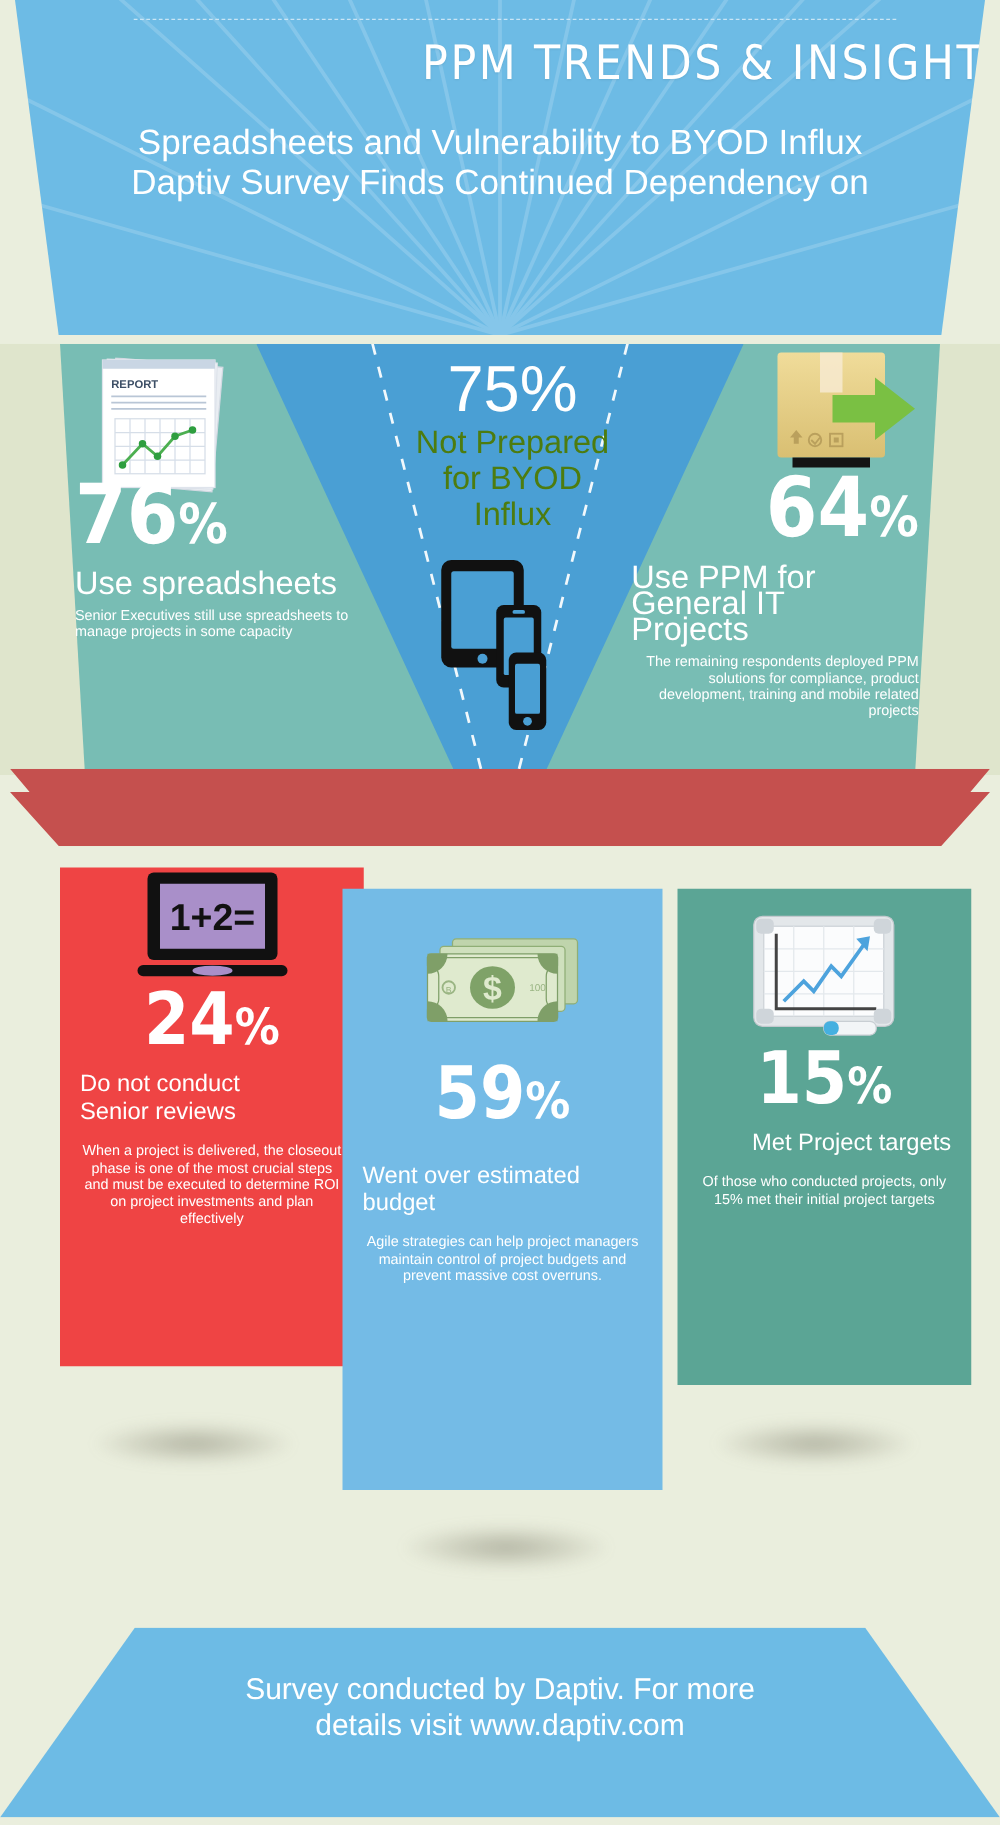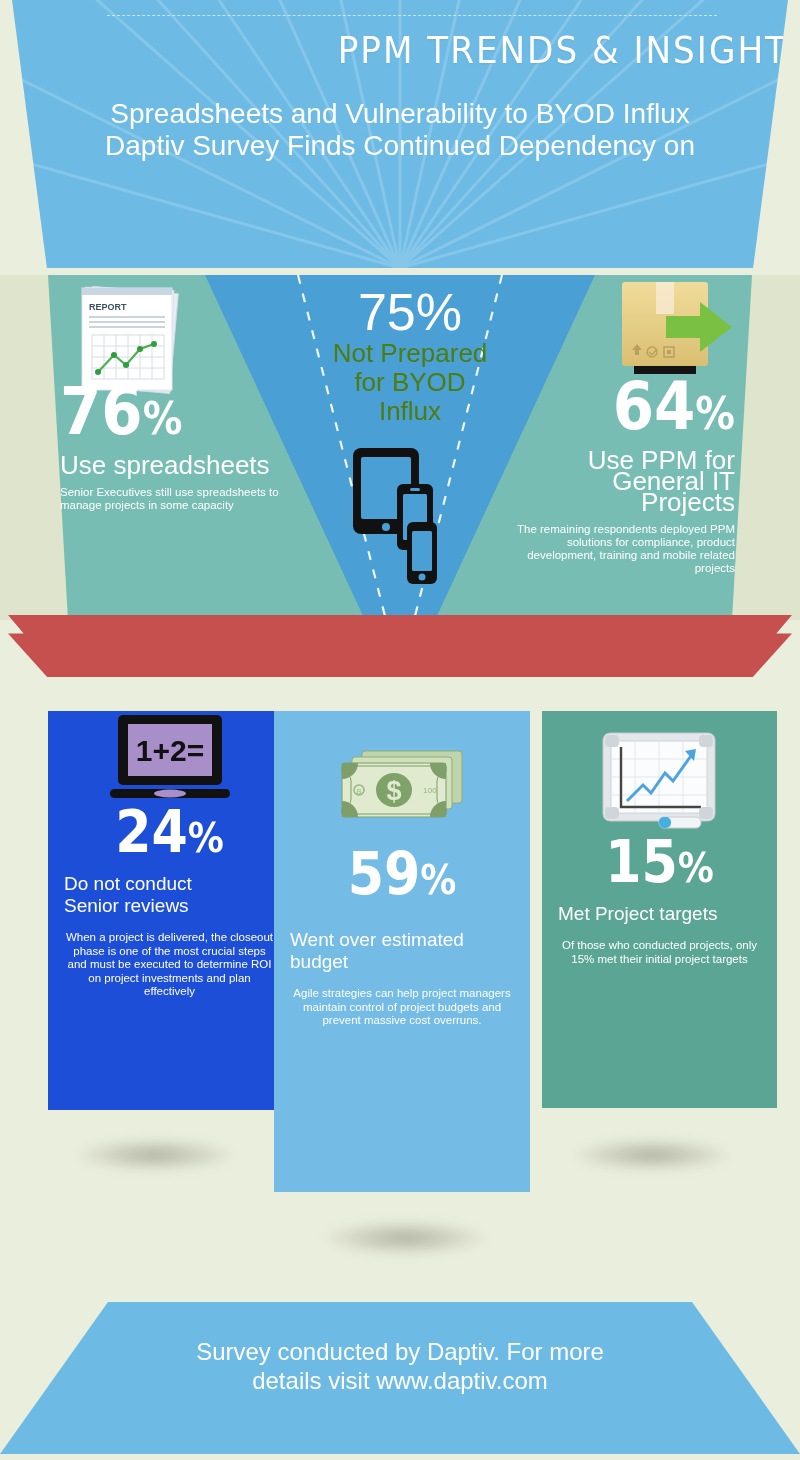--- a/index.html
+++ b/index.html
@@ -79,21 +79,21 @@
   .icon-devices{position:absolute;left:349px;top:169px;width:110px;height:145px;}
 
   
   .ribbon{
     position:absolute;left:8px;top:615px;width:784px;height:62px;background:#c5504e;
     clip-path:polygon(0 0,100% 0,98% 30%,100% 30%,95% 100%,5% 100%,0 30%,2% 30%);
   }
 
   
   .card{position:absolute;box-sizing:border-box;padding:0 16px;}
-  .card-purple{left:48px;top:711px;width:243px;height:399px;background:#1d4ed8;}
+  .card-purple{left:48px;top:694px;width:243px;height:399px;background:#ef4444;}
   .card-blue{left:274px;top:711px;width:256px;height:481px;background:#74bbe6;}
   .card-teal{left:542px;top:711px;width:235px;height:397px;background:#5ba595;}
   .card-pct{
     color:#ffffff;font-weight:bold;font-size:58px;line-height:58px;text-align:center;
     font-family:"DejaVu Sans Condensed","Liberation Sans",sans-serif;
   }
   .card-pct .sym{font-size:40px;}
   .card-label{color:#ffffff;font-size:19px;line-height:22px;margin-top:6px;}
   .card-desc{color:#ffffff;font-size:11.5px;line-height:13.5px;margin-top:14px;text-align:center;}
   .card-icon{display:block;margin:0 auto;}
@@ -244,21 +244,21 @@
         <path d="M41 72 l3 3 4 -5" stroke="#b49a58" stroke-width="1.5" fill="none"></path>
         <rect x="56" y="67" width="10" height="10" fill="none" stroke="#b49a58" stroke-width="1.5"></rect>
         <rect x="59" y="70" width="4" height="4"></rect>
       </g>
       <path d="M58 36 L92 36 L92 22 L124 47 L92 72 L92 58 L58 58 Z" fill="#7ac043"></path>
       <rect x="26" y="86" width="62" height="8" fill="#141414"></rect>
     </svg>
 
     <div class="stat-right">
       <div class="big-pct"><span>64</span><span class="sym">%</span></div>
-      <div class="stat-label" style="text-align:right">
+      <div class="stat-label" style="text-align:left">
         <div>Use PPM for</div>
         <div>General IT</div>
         <div>Projects</div>
       </div>
       <div class="stat-desc">The remaining respondents deployed PPM solutions for compliance, product development, training and mobile related projects</div>
     </div>
   </div>
 
   <div class="ribbon"></div>
 
@@ -324,21 +324,21 @@
       <g fill="#cfd5da">
         <rect x="8" y="6" width="14" height="12" rx="4"></rect>
           <rect x="102" y="6" width="14" height="12" rx="4"></rect>
         <rect x="8" y="78" width="14" height="12" rx="4"></rect>
           <rect x="102" y="78" width="14" height="12" rx="4"></rect>
       </g>
       <rect x="62" y="88" width="42" height="11" rx="5" fill="#f2f5f7" stroke="#c8ced3"></rect>
       <rect x="62" y="88" width="12" height="11" rx="5" fill="#45b0e0"></rect>
     </svg>
     <div class="card-pct"><span>15</span><span class="sym">%</span></div>
-    <div class="card-label" style="text-align:left">
+    <div class="card-label" style="text-align:right">
       <div>Met Project targets</div>
     </div>
     <div class="card-desc">Of those who conducted projects, only 15% met their initial project targets</div>
   </div>
 
   <div class="footer"></div>
   <div class="footer-text">
     <div>Survey conducted by Daptiv. For more</div>
     <div>details visit www.daptiv.com</div>
   </div>

